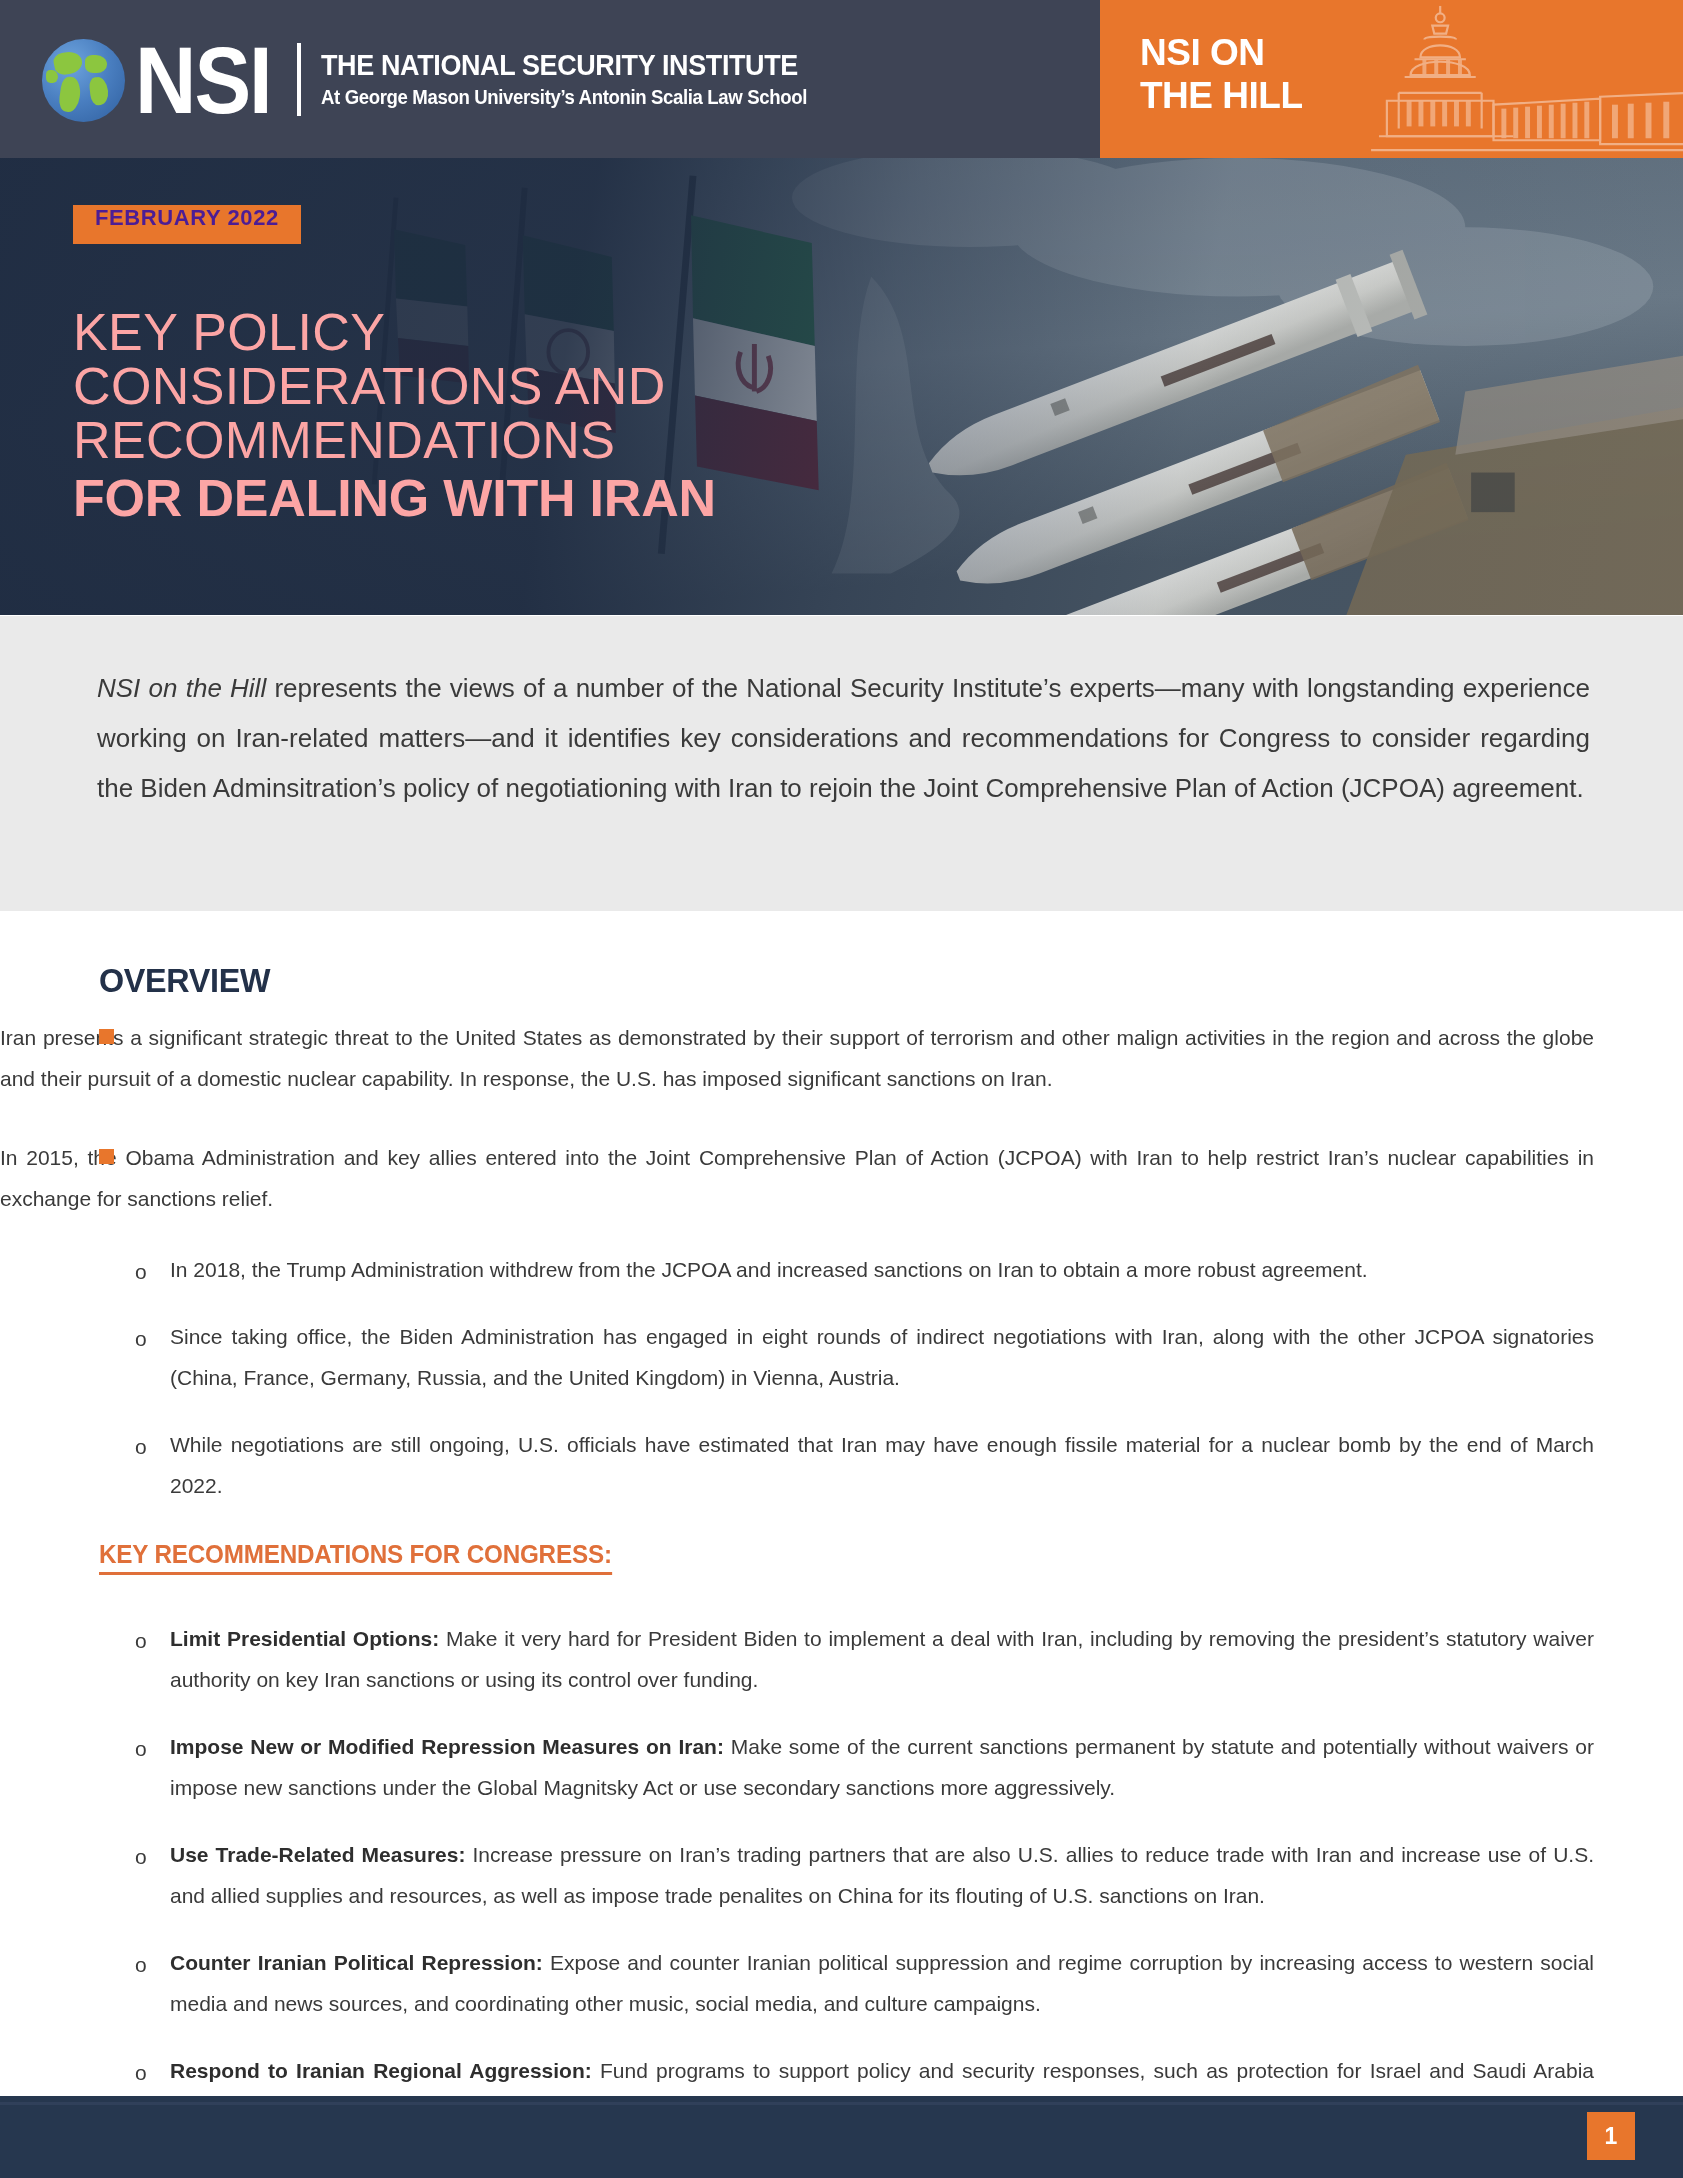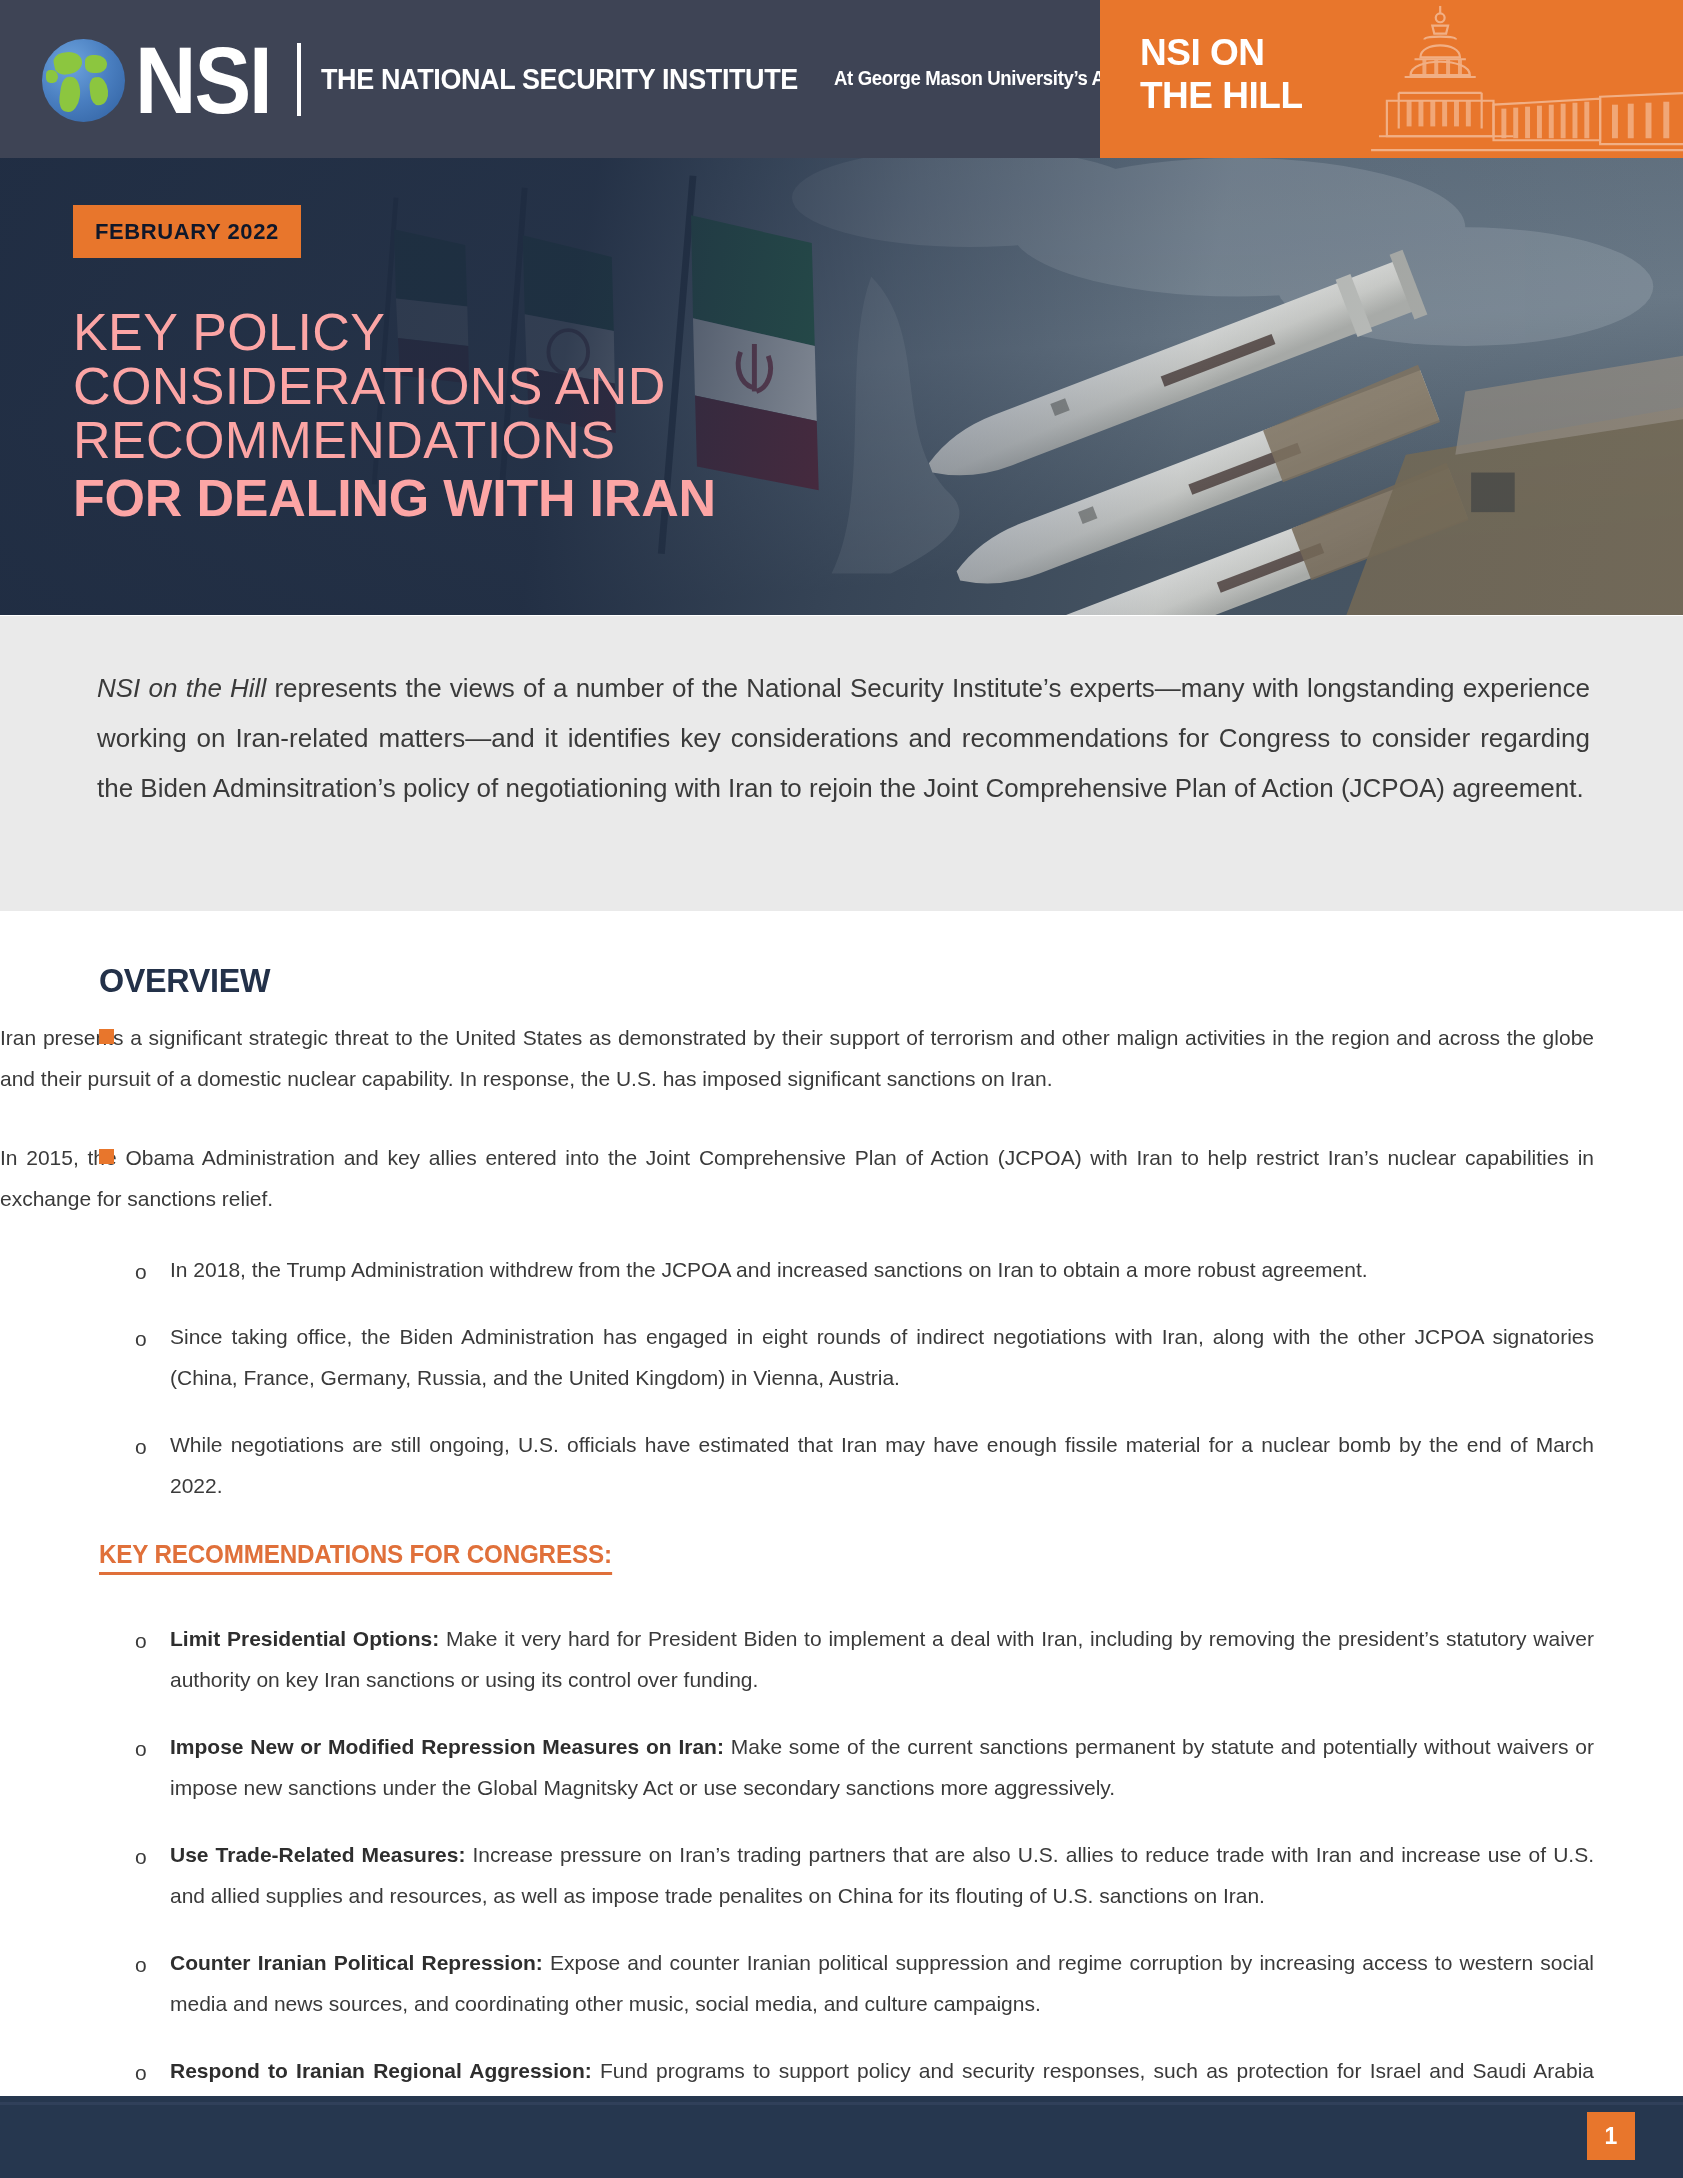--- a/index.html
+++ b/index.html
@@ -59,21 +59,21 @@
     margin-left: 10px;
     font-family: "Liberation Sans", sans-serif;
     transform: scaleY(1.12);
   }
   .vrule {
     width: 4px;
     height: 73px;
     background: #ffffff;
     margin: 0 20px 0 26px;
   }
-  .brandtext { display: flex; flex-direction: row; justify-content: center; }
+  .brandtext { display: flex; flex-direction: column; justify-content: center; }
   .brandtext .line1 {
     color: #ffffff;
     font-size: 29px;
     font-weight: bold;
     letter-spacing: -0.4px;
     transform: scaleX(0.93);
     transform-origin: left center;
     white-space: nowrap;
   }
   .brandtext .line2 {
@@ -128,25 +128,25 @@
   }
   .hero svg.scene { position: absolute; inset: 0; width: 100%; height: 100%; }
   .hero .scrim {
     position: absolute; inset: 0;
     background: linear-gradient(100deg, rgba(30,43,65,0.96) 0%, rgba(30,43,65,0.90) 34%, rgba(33,47,70,0.48) 52%, rgba(36,51,74,0.14) 70%, rgba(36,51,74,0.06) 100%);
   }
   .datebadge {
     position: absolute;
     left: 73px; top: 47px;
     background: #e8762c;
-    color: #0f172a;
+    color: #4c1d95;
     font-size: 22px;
     font-weight: bold;
     letter-spacing: 0.6px;
-    padding: 14px 22px 13px 22px;
+    padding: 0 22px 13px 22px;
   }
   .herotitle {
     position: absolute;
     left: 73px; top: 147px;
     color: #fca5a5;
   }
   .herotitle .l {
     font-size: 52px;
     line-height: 1.04;
     font-weight: 300;

